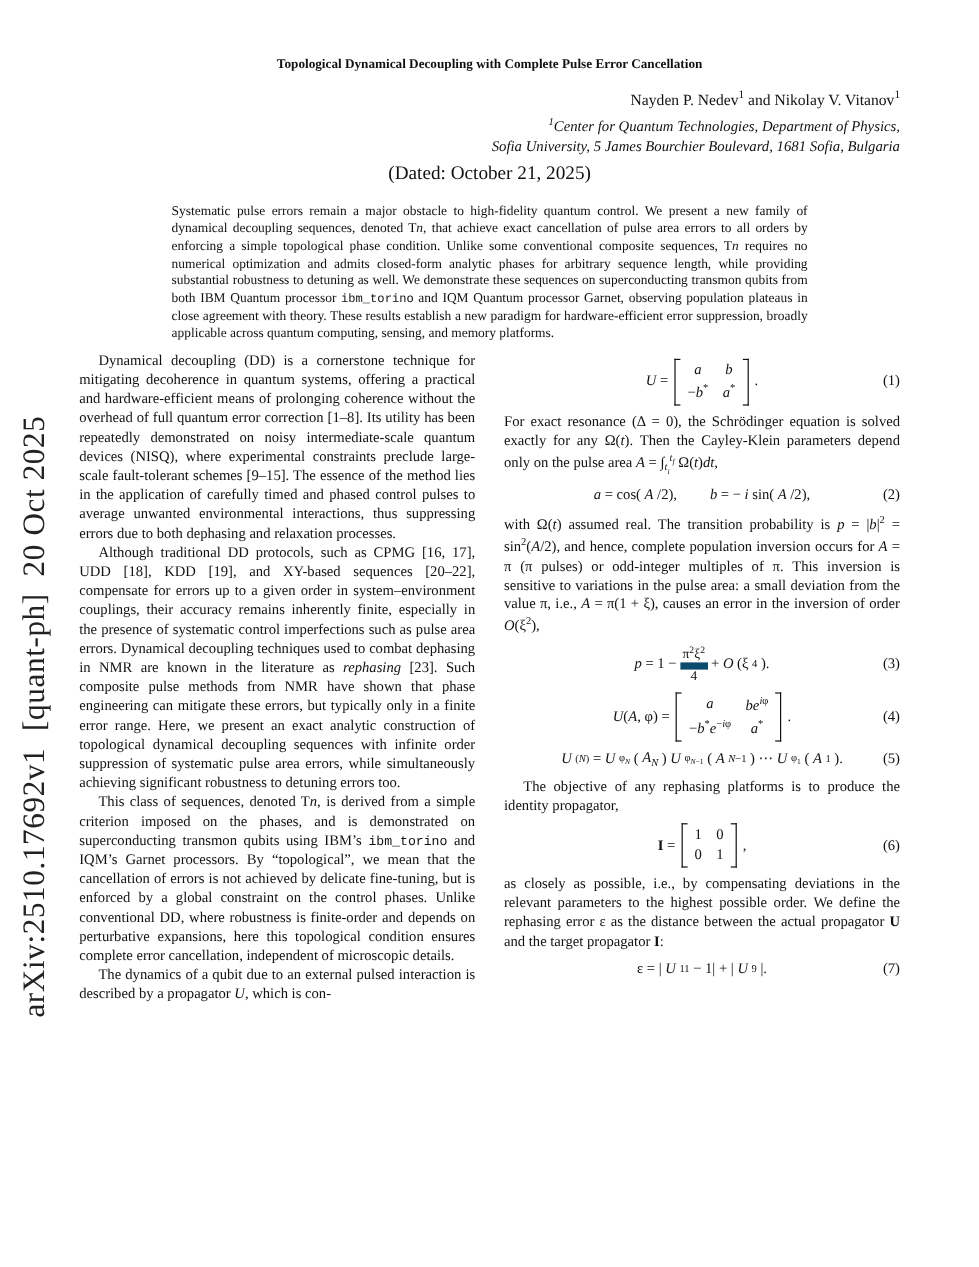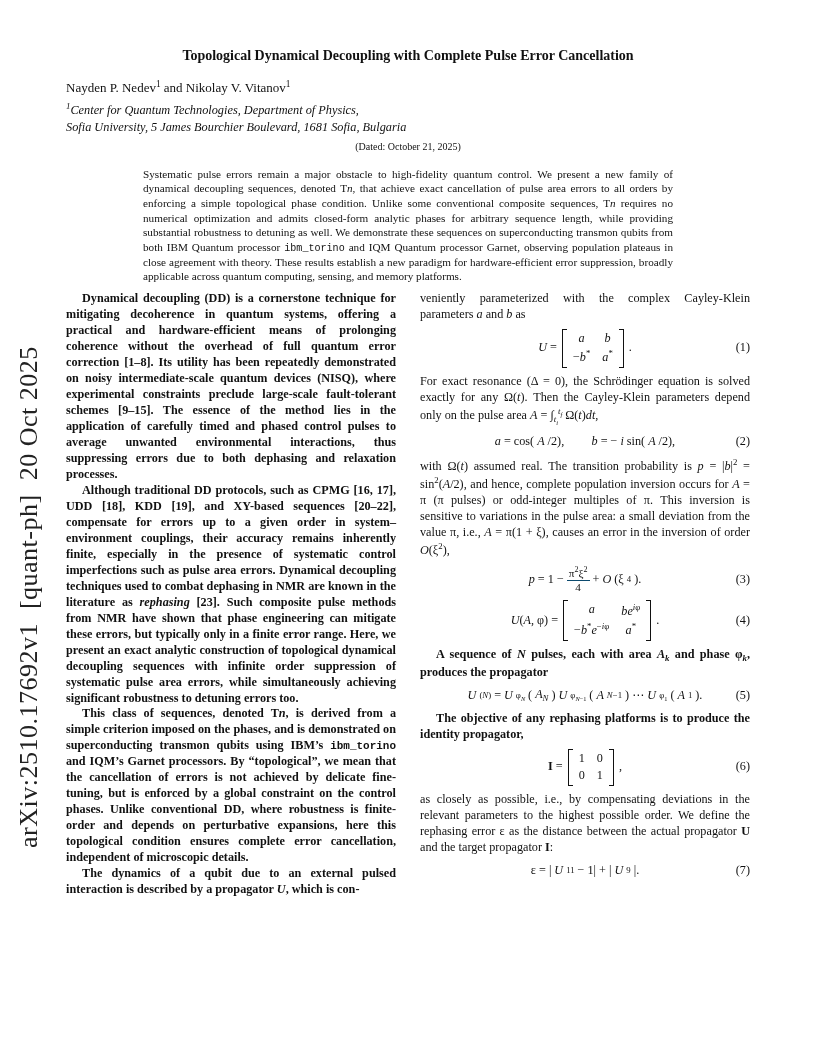--- a/index.html
+++ b/index.html
@@ -13,49 +13,49 @@
   }
   .page { position: relative; width: 816px; height: 1056px; padding: 48px 66px 30px; }
 
   .arxiv-stamp {
     position: absolute; left: 14px; top: 848px;
     transform: rotate(-90deg); transform-origin: top left;
     font-size: 26px; letter-spacing: 0.5px;
     white-space: pre; color: #222222;
   }
 
-  .title { text-align: center; font-weight: bold; font-size: 14px; margin-bottom: 15px; }
-  .authors { text-align: left; font-size: 13px; margin-bottom: 5px; }
-  .affil { text-align: left; font-style: italic; font-size: 12.3px; line-height: 1.32; }
-  .dated { text-align: center; font-size: 10px; margin-top: 6px; margin-bottom: 15px; }
+  .title { text-align: center; font-weight: bold; font-size: 11px; margin-bottom: 15px; }
+  .authors { text-align: right; font-size: 13px; margin-bottom: 5px; }
+  .affil { text-align: right; font-style: italic; font-size: 12.3px; line-height: 1.32; }
+  .dated { text-align: center; font-size: 16px; margin-top: 6px; margin-bottom: 15px; }
 
   .abstract {
     width: 530px; margin: 0 auto 7px;
     font-size: 11.2px; line-height: 1.3;
     text-align: justify; hyphens: auto;
   }
 
   .columns { display: flex; gap: 24px; }
   .col { width: 330px; font-size: 12.2px; line-height: 1.31; text-align: justify; hyphens: auto; }
   .col p { margin: 0; }
-  p.indent { text-indent: 16px; font-weight: bold; }
+  p.indent { text-indent: 16px; }
 
   .eq { display: flex; align-items: center; justify-content: center; position: relative; margin: 6px 0; min-height: 18px; }
   .eq-main { display: inline-flex; align-items: center; gap: 3px; }
   .eqno { position: absolute; right: 0; font-size: 12.2px; }
 
   .matrix { display: inline-flex; align-items: stretch; margin: 0 2px; }
   .brk { width: 5px; border-top: 1.3px solid #111; border-bottom: 1.3px solid #111; }
   .brk.l { border-left: 1.3px solid #111; }
   .brk.r { border-right: 1.3px solid #111; }
   .mgrid { display: inline-grid; grid-template-columns: auto auto; column-gap: 12px; row-gap: 1px; padding: 2px 6px; }
   .mgrid > span { text-align: center; }
 
   .frac { display: inline-flex; flex-direction: column; vertical-align: middle; text-align: center; font-size: 0.92em; line-height: 1.15; }
-  .frac > span:first-child { border-bottom: 1px solid #0c4a6e; padding: 0 2px; }
+  .frac > span:first-child { border-bottom: 6px solid #0c4a6e; padding: 0 2px; }
 
   .tt { font-family: "Liberation Mono", monospace; font-size: 0.9em; }
   sup, sub { font-size: 0.72em; }
 </style>
 </head>
 <body>
 
 <div class="page">
 
   <div class="arxiv-stamp">arXiv:2510.17692v1  [quant-ph]  20 Oct 2025</div>
@@ -73,21 +73,20 @@
   <div class="columns">
 
     <div class="col">
       <p class="indent">Dynamical decoupling (DD) is a cornerstone technique for mitigating decoherence in quantum systems, offering a practical and hardware-efficient means of prolonging coherence without the overhead of full quantum error correction [1–8]. Its utility has been repeatedly demonstrated on noisy intermediate-scale quantum devices (NISQ), where experimental constraints preclude large-scale fault-tolerant schemes [9–15]. The essence of the method lies in the application of carefully timed and phased control pulses to average unwanted environmental interactions, thus suppressing errors due to both dephasing and relaxation processes.</p>
       <p class="indent">Although traditional DD protocols, such as CPMG [16, 17], UDD [18], KDD [19], and XY-based sequences [20–22], compensate for errors up to a given order in system–environment couplings, their accuracy remains inherently finite, especially in the presence of systematic control imperfections such as pulse area errors. Dynamical decoupling techniques used to combat dephasing in NMR are known in the literature as <i>rephasing</i> [23]. Such composite pulse methods from NMR have shown that phase engineering can mitigate these errors, but typically only in a finite error range. Here, we present an exact analytic construction of topological dynamical decoupling sequences with infinite order suppression of systematic pulse area errors, while simultaneously achieving significant robustness to detuning errors too.</p>
       <p class="indent">This class of sequences, denoted T<i>n</i>, is derived from a simple criterion imposed on the phases, and is demonstrated on superconducting transmon qubits using IBM’s <span class="tt">ibm_torino</span> and IQM’s Garnet processors. By “topological”, we mean that the cancellation of errors is not achieved by delicate fine-tuning, but is enforced by a global constraint on the control phases. Unlike conventional DD, where robustness is finite-order and depends on perturbative expansions, here this topological condition ensures complete error cancellation, independent of microscopic details.</p>
       <p class="indent">The dynamics of a qubit due to an external pulsed interaction is described by a propagator <i>U</i>, which is con-</p>
     </div>
 
     <div class="col">
-      <p>veniently parameterized with the complex Cayley-Klein parameters <i>a</i> and <i>b</i> as</p>
 
       <div class="eq">
         <span class="eq-main">
           <span><i>U</i> =</span>
           <span class="matrix">
             <span class="brk l"></span>
             <span class="mgrid">
               <span><i>a</i></span>
               <span><i>b</i></span>
               <span>−<i>b</i><sup>*</sup></span>
@@ -129,21 +128,20 @@
               <span>−<i>b</i><sup>*</sup><i>e</i><sup>−<i>i</i>φ</sup></span>
               <span><i>a</i><sup>*</sup></span>
             </span>
             <span class="brk r"></span>
           </span>
           <span>.</span>
         </span>
         <span class="eqno">(4)</span>
       </div>
 
-      <p class="indent">A sequence of <i>N</i> pulses, each with area <i>A<sub>k</sub></i> and phase φ<sub><i>k</i></sub>, produces the propagator</p>
 
       <div class="eq">
         <span class="eq-main"><i>U</i><sup>(<i>N</i>)</sup> = <i>U</i><sub>φ<sub><i>N</i></sub></sub>(<i>A<sub>N</sub></i>)<i>U</i><sub>φ<sub><i>N</i>−1</sub></sub>(<i>A</i><sub><i>N</i>−1</sub>) ⋯ <i>U</i><sub>φ<sub>1</sub></sub>(<i>A</i><sub>1</sub>).</span>
         <span class="eqno">(5)</span>
       </div>
 
       <p class="indent">The objective of any rephasing platforms is to produce the identity propagator,</p>
 
       <div class="eq">
         <span class="eq-main">

